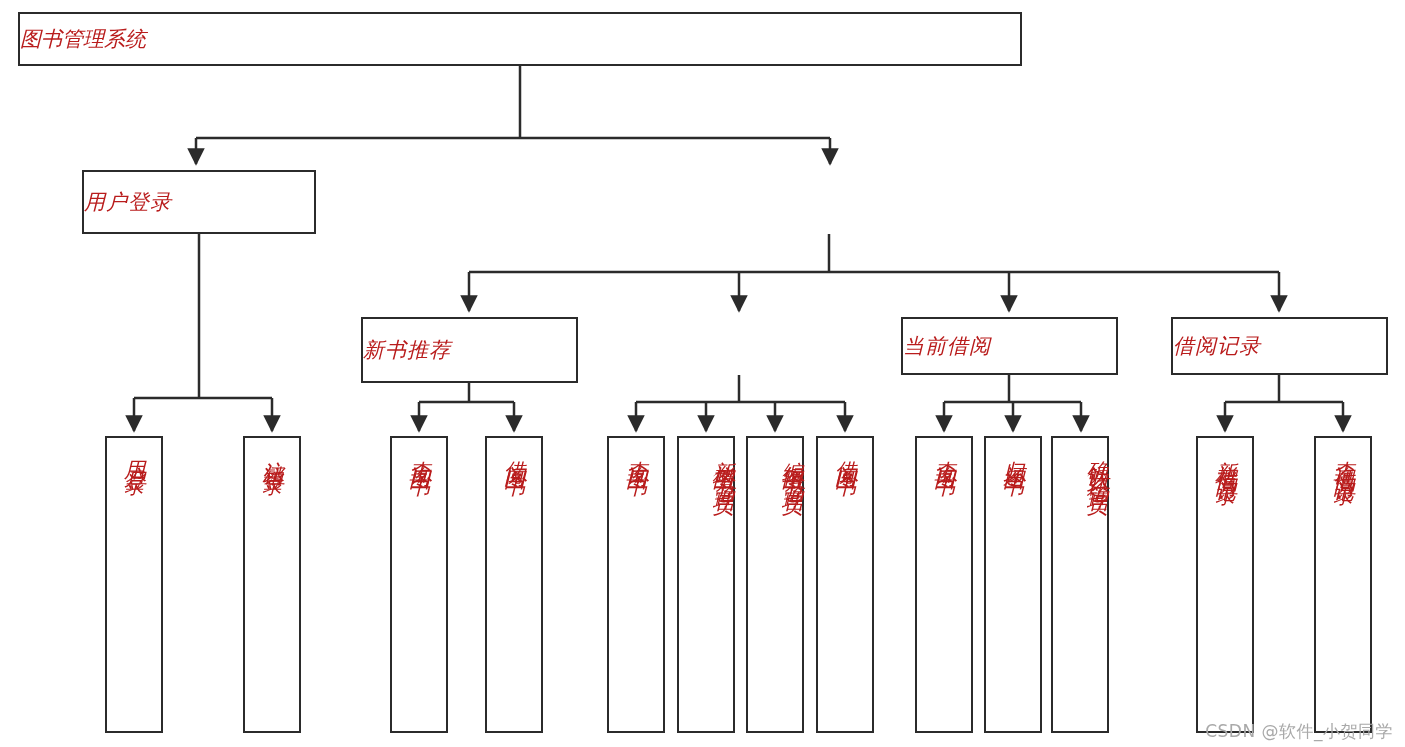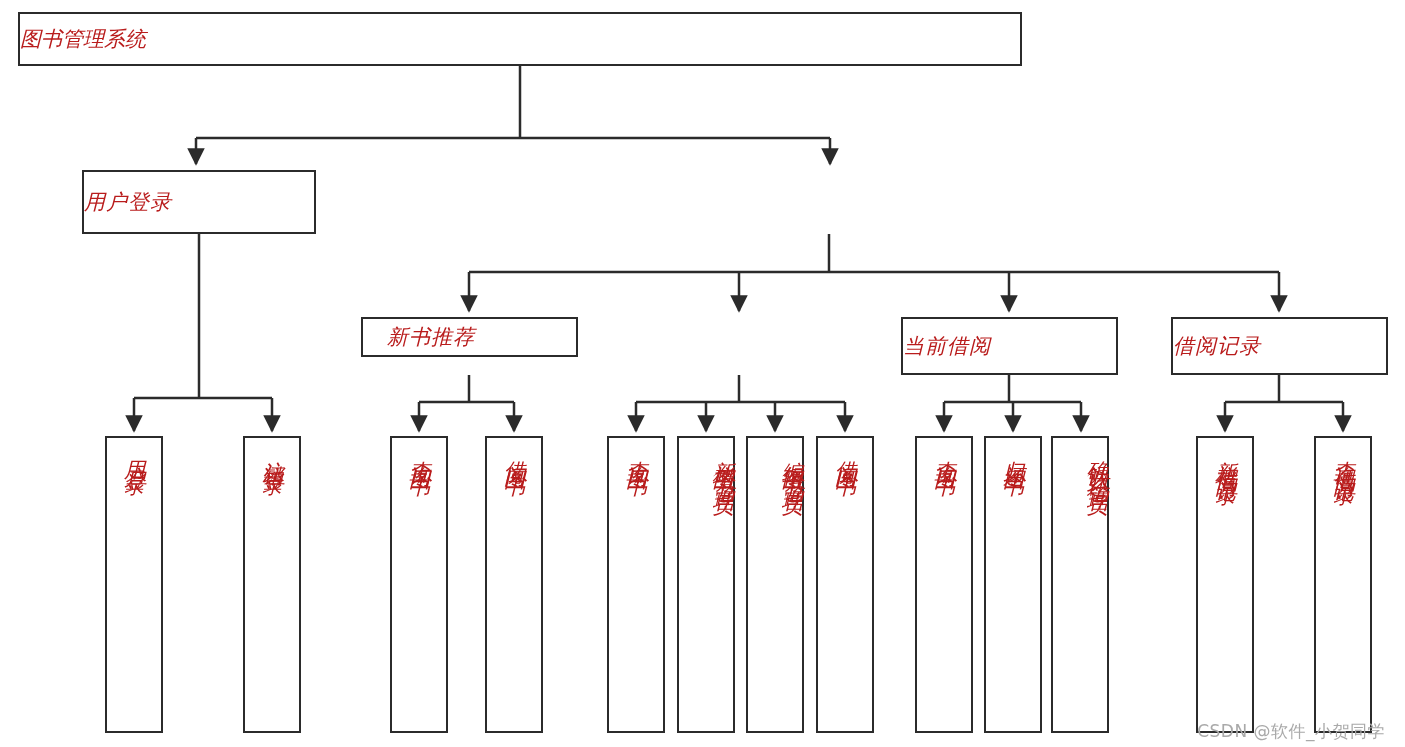--- a/index.html
+++ b/index.html
@@ -9,21 +9,21 @@
 
   .node{position:absolute;box-sizing:border-box;border:2px solid #2b2b2b;background:#ffffff;
         display:flex;align-items:center;justify-content:flex-start;color:#b91c1c;font-style:italic;}
   .node.h{font-size:21px;letter-spacing:1px;}
   .node.root{font-size:21px;}
   .node.v{writing-mode:vertical-rl;text-orientation:upright;font-size:21px;
           letter-spacing:5px;line-height:1;padding-top:6px;padding-bottom:6px;}
   .node.v.top{align-items:flex-start;}
   .node.v .vtxt{writing-mode:vertical-rl;text-orientation:upright;}
 
-  .watermark{position:absolute;right:20px;bottom:4px;font-size:17px;color:#a9a9a9;
+  .watermark{position:absolute;right:12px;bottom:4px;font-size:17px;color:#a9a9a9;
              letter-spacing:.5px;white-space:nowrap;}
 </style>
 </head>
 <body>
 
 <div id="canvas">
 
   <svg class="edges" viewBox="0 0 1405 747" xmlns="http://www.w3.org/2000/svg">
     <defs>
       <marker id="arrow" viewBox="0 0 10 10" refX="9" refY="5" markerWidth="7" markerHeight="7" orient="auto-start-reverse">
@@ -75,21 +75,21 @@
   </svg>
 
   <div class="node root" style="left:18px;top:12px;width:1004px;height:54px;">
     <span>图书管理系统</span>
   </div>
 
   <div class="node h" style="left:82px;top:170px;width:234px;height:64px;">
     <span>用户登录</span>
   </div>
 
-  <div class="node h" style="left:361px;top:317px;width:217px;height:40px;padding-left:24px;">
+  <div class="node h" style="left:361px;top:317px;width:217px;height:66px;">
     <span>新书推荐</span>
   </div>
   <div class="node h" style="left:901px;top:317px;width:217px;height:58px;">
     <span>当前借阅</span>
   </div>
   <div class="node h" style="left:1171px;top:317px;width:217px;height:58px;">
     <span>借阅记录</span>
   </div>
 
   <div class="node v" style="left:105px;top:436px;width:58px;height:297px;">

